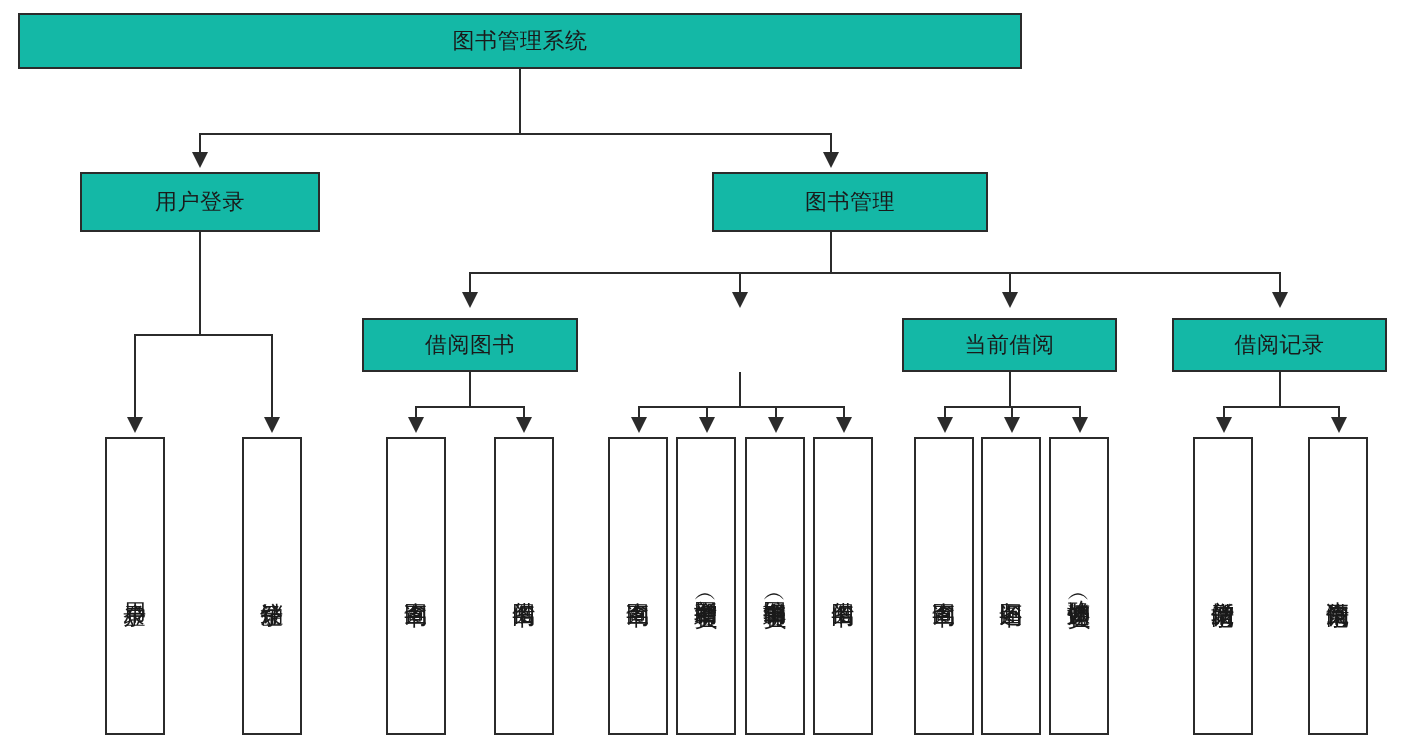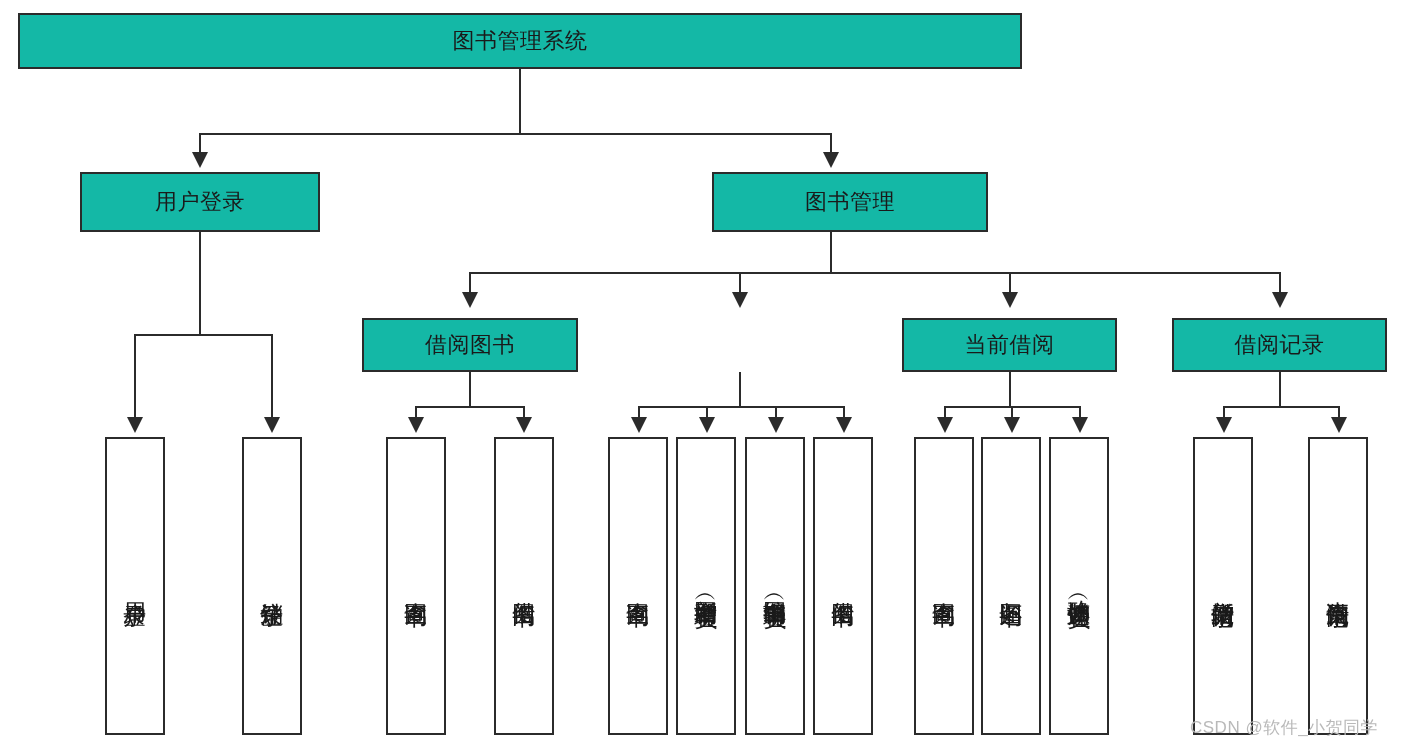--- a/index.html
+++ b/index.html
@@ -203,15 +203,14 @@
     <span class="leaf-label">确认归还（管理员）</span>
   </div>
 
   <div class="leaf" style="left:1193px; top:437px; width:60px; height:298px;">
     <span class="leaf-label">新增借阅记录</span>
   </div>
   <div class="leaf" style="left:1308px; top:437px; width:60px; height:298px;">
     <span class="leaf-label">查询借阅记录</span>
   </div>
 
-  <div class="watermark" style="left:1190px; top:716px;">CSDN @软件_小贺同学</div>
 
 </div>
 
 </body></html>

